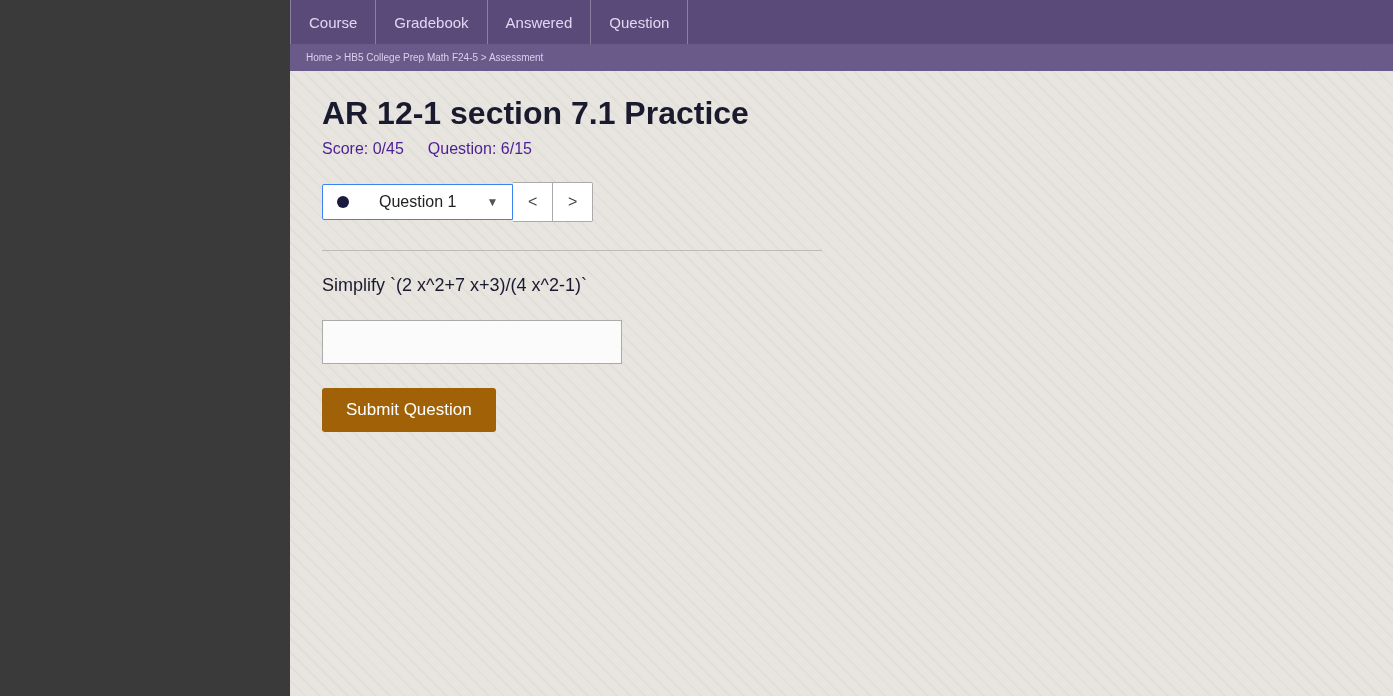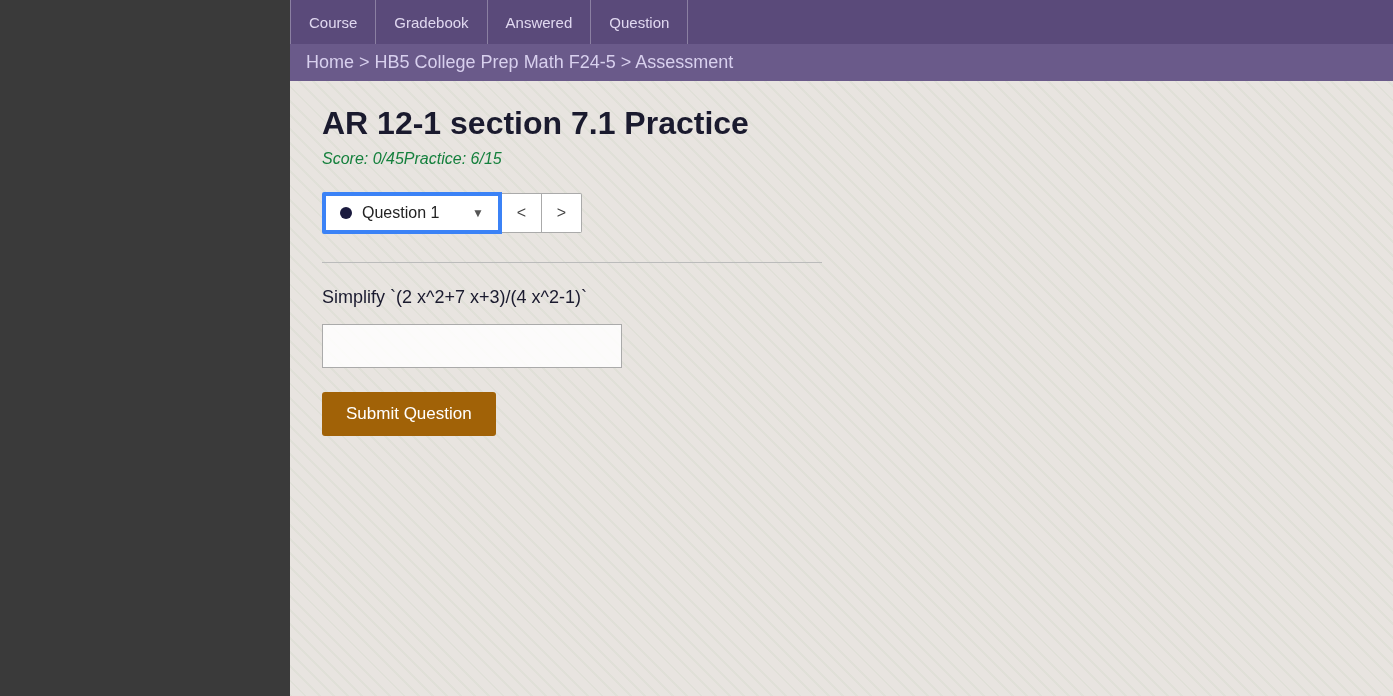--- a/index.html
+++ b/index.html
@@ -70,21 +70,21 @@
     }
 
     .nav-item:first-child {
       border-left: 1px solid rgba(255,255,255,0.3);
     }
 
     .breadcrumb-bar {
       background: #6a5a8a;
       padding: 8px 16px;
       color: #d8d0ee;
-      font-size: 18px;
+      font-size: 10px;
       position: relative;
       z-index: 1;
     }
 
     .content-area {
       padding: 24px 32px;
       position: relative;
       z-index: 1;
       flex: 1;
       border-radius: 20px;
@@ -93,42 +93,43 @@
     .assessment-title {
       font-size: 32px;
       font-weight: bold;
       color: #1a1a2e;
       margin-bottom: 8px;
     }
 
     .score-line {
       display: flex;
       align-items: center;
-      margin-bottom: 24px;
-      color: #15803d;
-      font-size: 16px;
-      font-style: italic;
+      gap: 24px;
+      margin-bottom: 24px;
+      color: #4c1d95;
+      font-size: 16px;
     }
 
     .question-selector {
       display: flex;
       align-items: center;
       margin-bottom: 28px;
     }
 
     .question-dropdown {
       display: flex;
       align-items: center;
-      border: 4px solid #3b82f6;
+      border: 1px solid #3b82f6;
       background: white;
       padding: 8px 14px;
       font-size: 16px;
       cursor: pointer;
       min-width: 180px;
       border-radius: 2px 0 0 2px;
+      gap: 20px;
     }
 
     .question-dot {
       width: 12px;
       height: 12px;
       border-radius: 50%;
       background: #1a1a3e;
       margin-right: 10px;
       flex-shrink: 0;
     }
@@ -170,21 +171,21 @@
       border: none;
       border-top: 1px solid #bbb;
       margin-bottom: 24px;
       width: 100%;
       max-width: 500px;
     }
 
     .question-text {
       font-size: 18px;
       color: #1a1a2e;
-      margin-bottom: 16px;
+      margin-bottom: 24px;
     }
 
     .answer-input {
       display: block;
       width: 300px;
       height: 44px;
       border: 1px solid #aaa;
       background: rgba(255,255,255,0.85);
       margin-bottom: 24px;
       padding: 8px 12px;
@@ -227,21 +228,21 @@
   <div class="content-area">
 
     <h1 class="assessment-title">AR 12-1 section 7.1 Practice</h1>
 
     <div class="score-line">
       <span>
         <span>Score:</span>
         <span>0/45</span>
       </span>
       <span>
-        <span>Practice:</span>
+        <span>Question:</span>
         <span>6/15</span>
       </span>
     </div>
 
     <div class="question-selector">
       <div class="question-dropdown">
         <div class="question-dot"></div>
         <span class="question-label">Question 1</span>
         <span class="dropdown-arrow">▼</span>
       </div>

